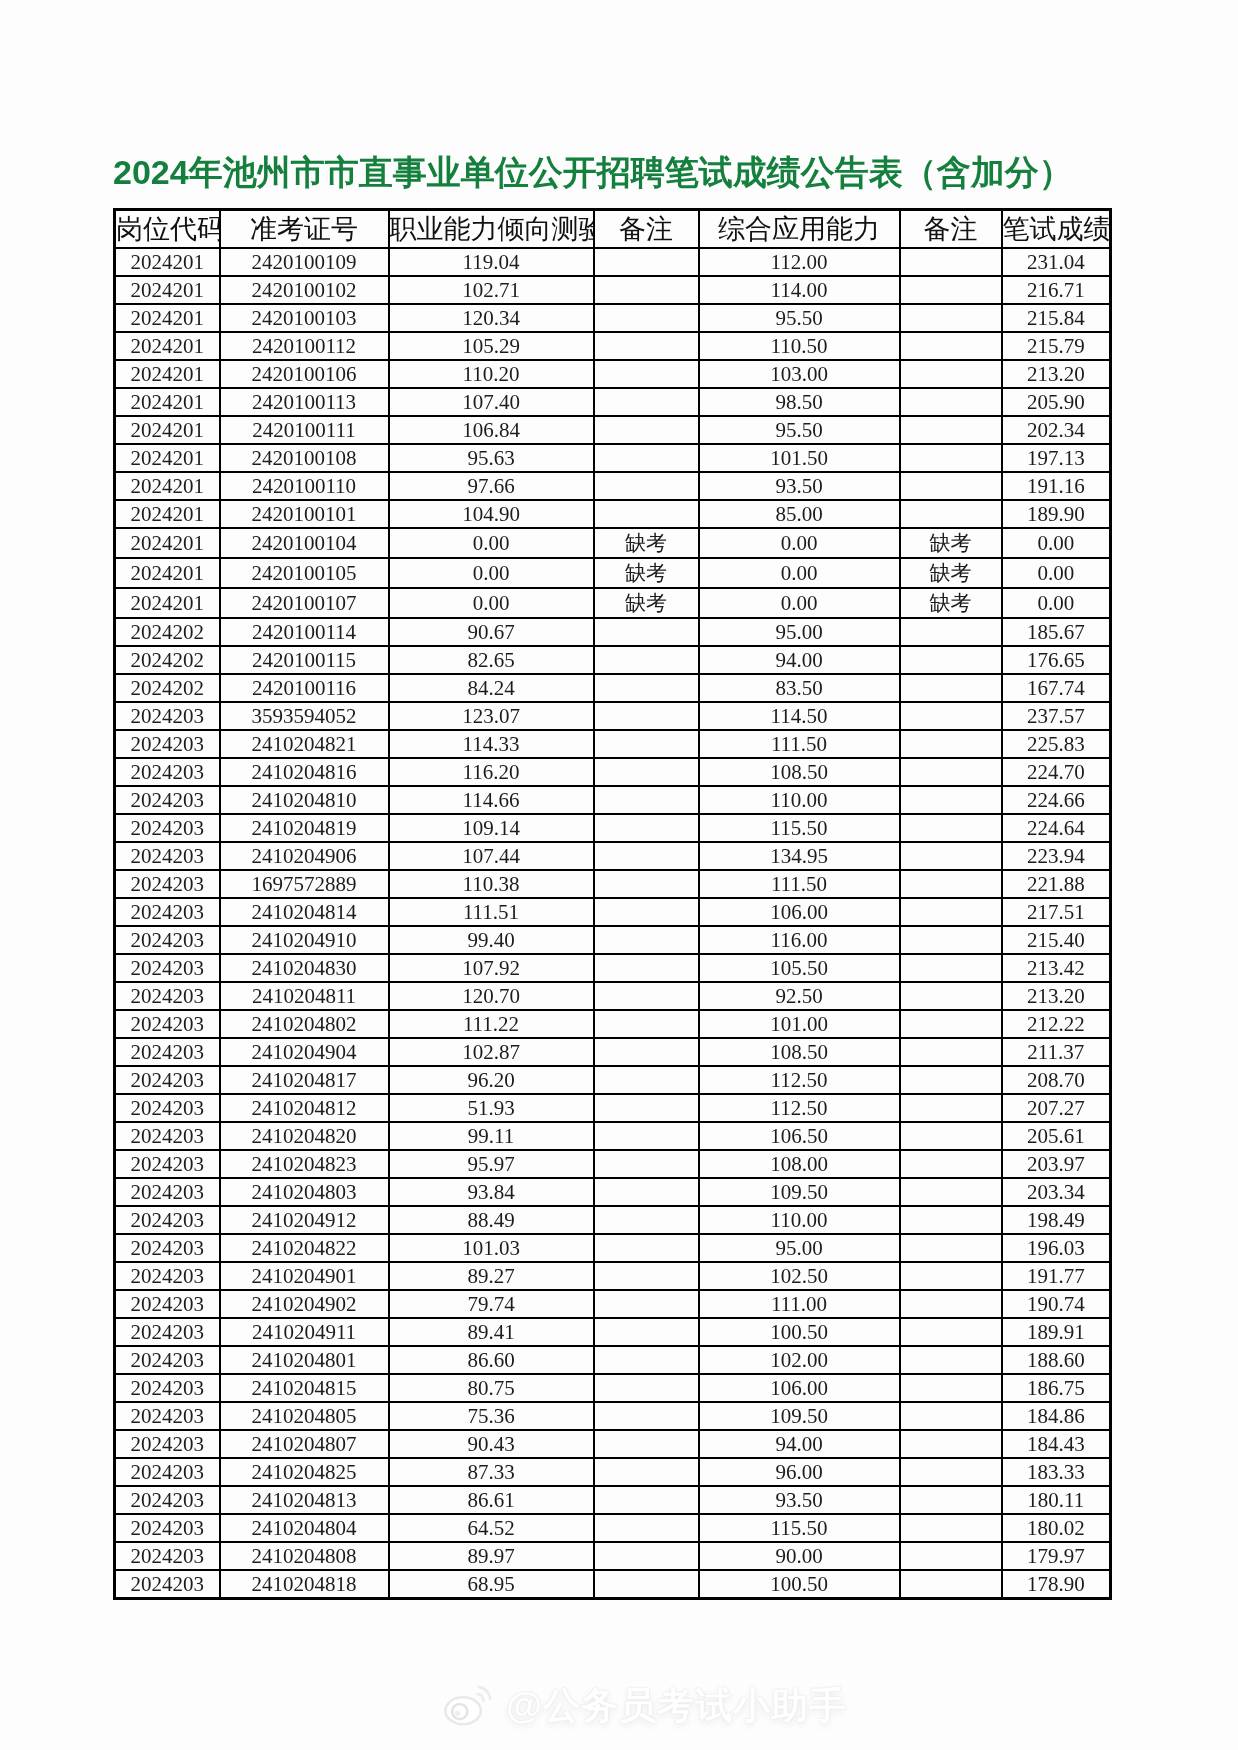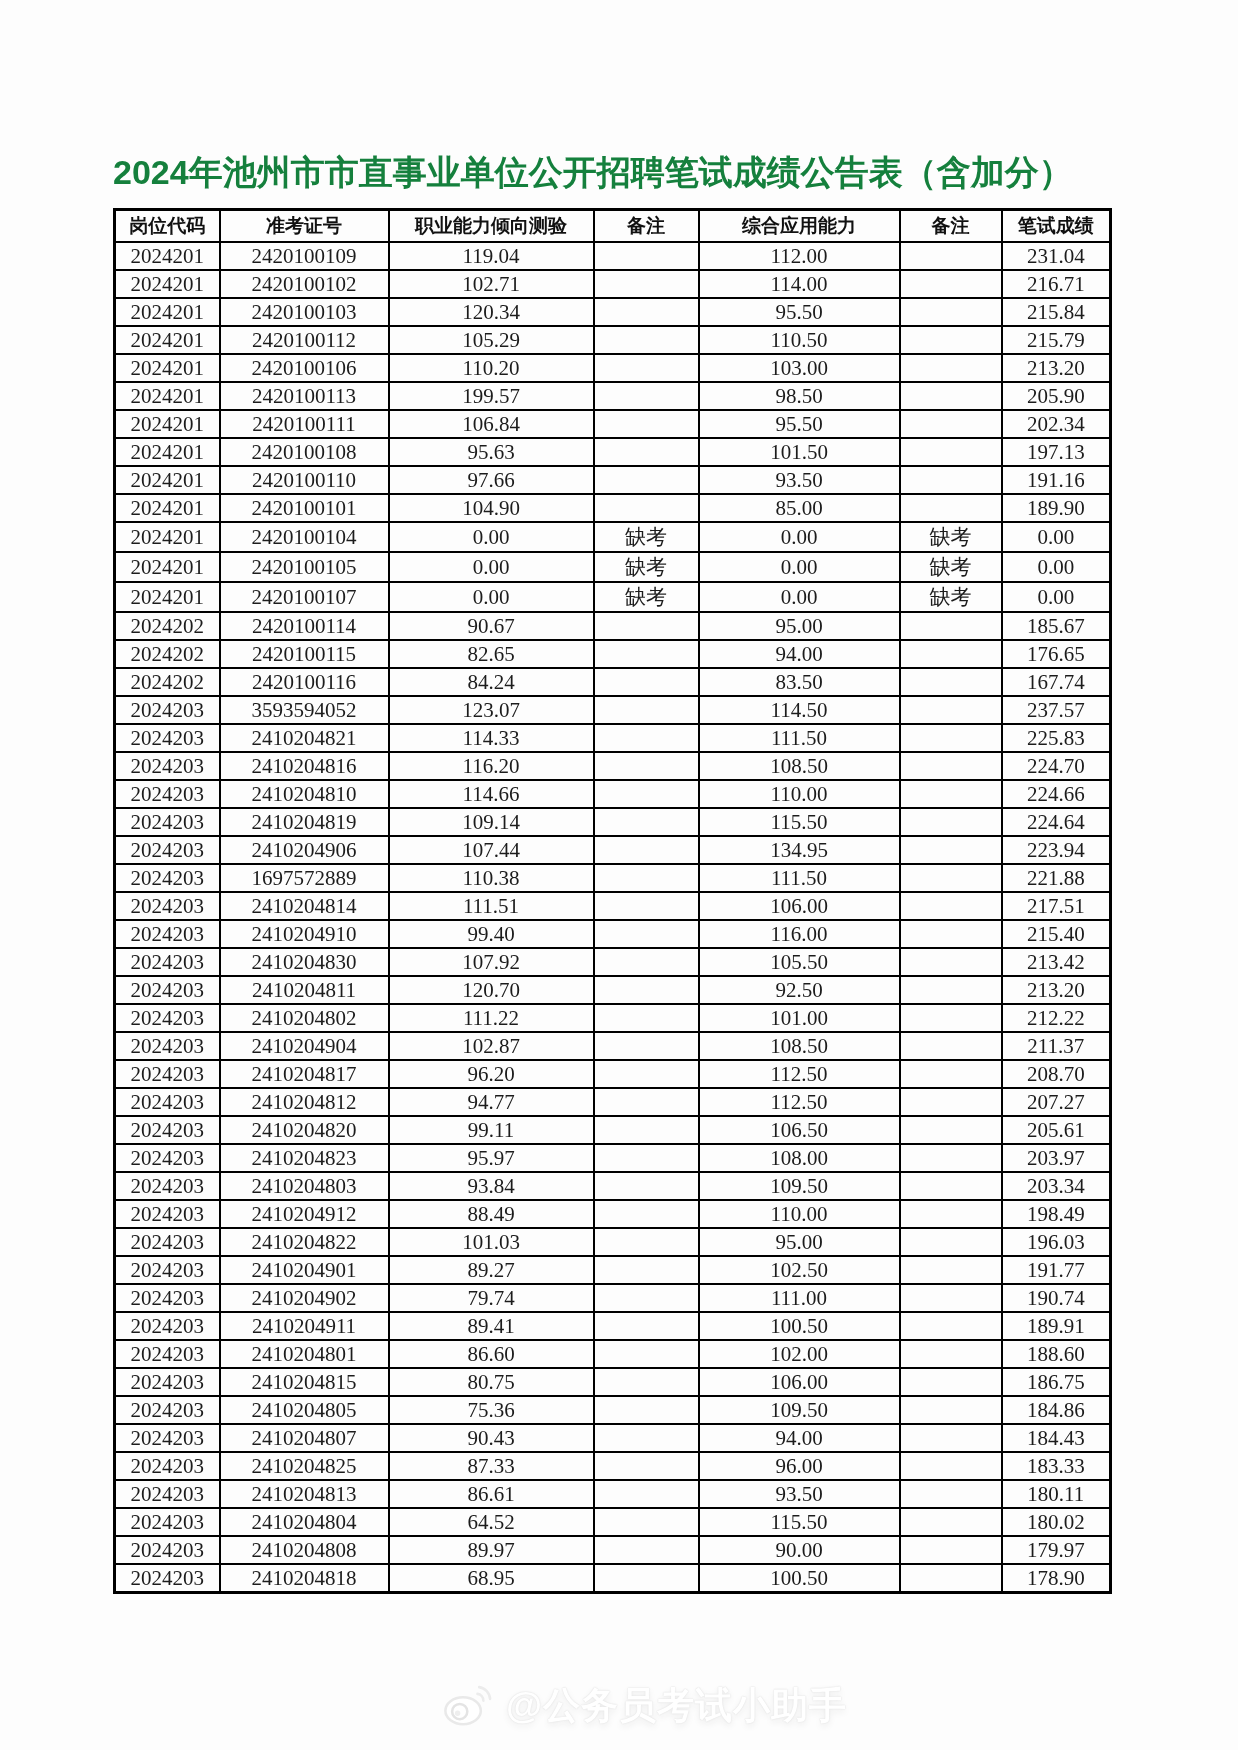--- a/index.html
+++ b/index.html
@@ -44,22 +44,22 @@
   table.scores td {
     border: 2px solid #000;
     text-align: center;
     vertical-align: middle;
     padding: 0;
     overflow: hidden;
     white-space: nowrap;
   }
   table.scores th {
     height: 30px;
-    font-size: 19px;
-    font-weight: bold;
+    font-size: 27px;
+    font-weight: normal;
   }
   table.scores td {
     height: 26px;
     font-size: 21px;
     color: #1c1c1c;
   }
   .col-code   { width: 105px; }
   .col-ticket { width: 169px; }
   .col-apt    { width: 205px; }
   .col-note1  { width: 105px; }
@@ -156,21 +156,21 @@
           <td>2420100106</td>
           <td>110.20</td>
           <td></td>
           <td>103.00</td>
           <td></td>
           <td>213.20</td>
         </tr>
         <tr>
           <td>2024201</td>
           <td>2420100113</td>
-          <td>199.57</td>
+          <td>107.40</td>
           <td></td>
           <td>98.50</td>
           <td></td>
           <td>205.90</td>
         </tr>
         <tr>
           <td>2024201</td>
           <td>2420100111</td>
           <td>106.84</td>
           <td></td>
@@ -381,21 +381,21 @@
           <td>2410204817</td>
           <td>96.20</td>
           <td></td>
           <td>112.50</td>
           <td></td>
           <td>208.70</td>
         </tr>
         <tr>
           <td>2024203</td>
           <td>2410204812</td>
-          <td>94.77</td>
+          <td>51.93</td>
           <td></td>
           <td>112.50</td>
           <td></td>
           <td>207.27</td>
         </tr>
         <tr>
           <td>2024203</td>
           <td>2410204820</td>
           <td>99.11</td>
           <td></td>

